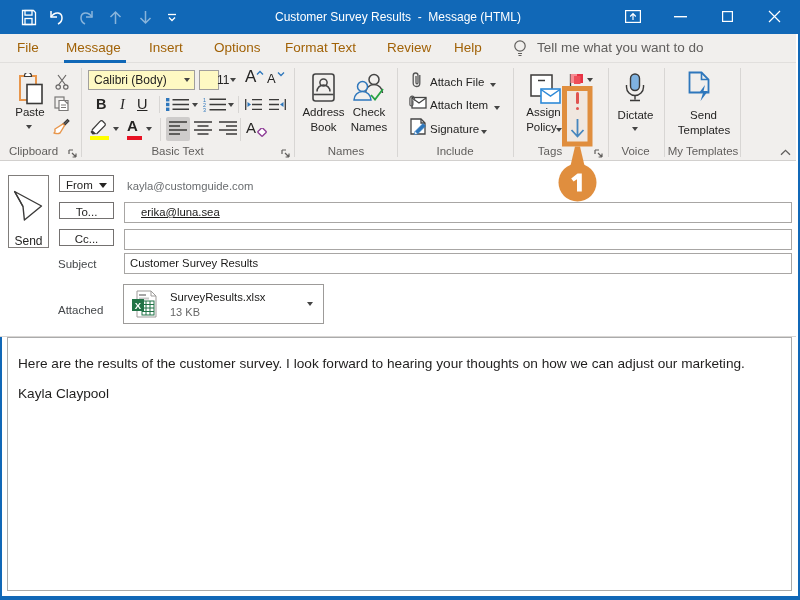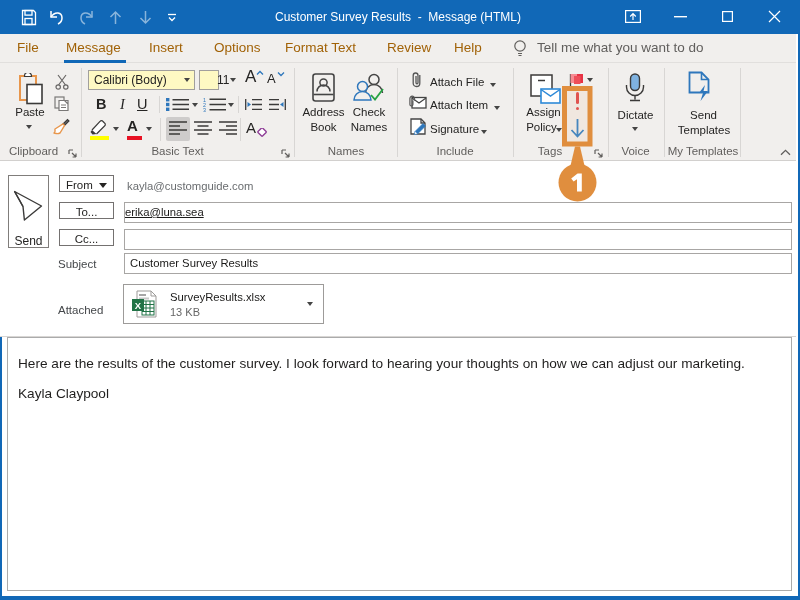--- a/index.html
+++ b/index.html
@@ -286,21 +286,21 @@
  <div class="abs" style="left:8px;top:14px;width:41px;height:73px;border:1px solid #807d7b;background:#fff">
   <svg class="abs" style="left:4px;top:14px" width="31" height="32" viewBox="0 0 31 32">
    <path d="M1.6 1.5 L28.5 16 L11.4 30 L10 16.5 z" fill="none" stroke="#3b3a39" stroke-width="1.4" stroke-linejoin="round"></path>
    <path d="M1.6 1.5 L10 16.5" fill="none" stroke="#3b3a39" stroke-width="1.4"></path>
   </svg>
   <div class="abs" style="left:0;top:58px;width:100%;text-align:center;font-size:12px;color:#252423">Send</div>
  </div>
  <div class="fbtn" style="top:14px;line-height:19px"><b style="font-weight:normal">From</b> <span class="caret" style="border-top-color:#252423;margin-left:3px;border-left-width:4.5px;border-right-width:4.5px;border-top-width:5px"></span></div>
  <div class="abs" style="left:127px;top:19px;font-size:11.3px;color:#6a6d70">kayla@customguide.com</div>
  <div class="fbtn" style="top:41px;line-height:19px">To...</div>
- <div class="ffield" style="top:41px;line-height:19px;padding-left:0;font-size:11.3px;color:#1b1a19"><span style="text-decoration:underline">erika@luna.sea</span></div>
+ <div class="ffield" style="top:41px;line-height:19px;padding-left:16px;font-size:11.3px;color:#1b1a19"><span style="text-decoration:underline">erika@luna.sea</span></div>
  <div class="fbtn" style="top:68px;line-height:19px">Cc...</div>
  <div class="ffield" style="top:68px"></div>
  <div class="abs" style="left:58px;top:97px;font-size:11.5px;color:#44474a">Subject</div>
  <div class="ffield" style="top:92px;line-height:19px;padding-left:5px;font-size:11.3px;color:#1b1a19">Customer Survey Results</div>
  <div class="abs" style="left:58px;top:143px;font-size:11.5px;color:#44474a">Attached</div>
  <div class="abs" style="left:123px;top:123px;width:201px;height:40px;border:1px solid #9d9b99;background:#fff">
   <svg class="abs" style="left:7px;top:5px" width="28" height="28" viewBox="0 0 28 28">
    <path d="M6 1 h14 l5 5 v21 h-19 z" fill="#fff" stroke="#9d9b99" stroke-width="1"></path>
    <path d="M20 1 v5 h5" fill="none" stroke="#9d9b99" stroke-width="1"></path>
    <rect x="8" y="4" width="7" height="2" fill="#a6a6a6"></rect>

